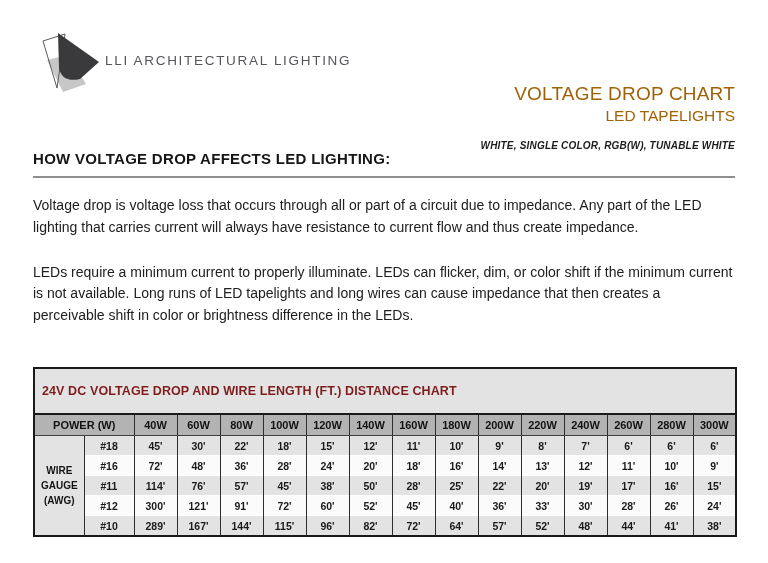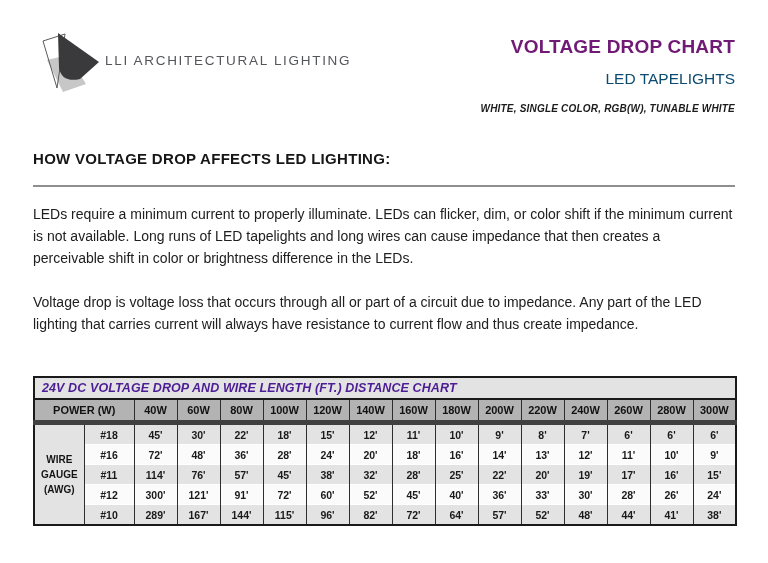--- a/index.html
+++ b/index.html
@@ -21,48 +21,47 @@
     font-family:"Liberation Sans", sans-serif;color:var(--text);
   }
   .page{padding:30px 33px 0 33px;}
 
   
   .header{display:flex;justify-content:space-between;align-items:flex-start;height:78px;}
   .brand{display:flex;align-items:center;gap:0;justify-content:space-between;}
   .brand svg{width:72px;height:66px;display:block;}
   .brand-text{font-size:13.5px;letter-spacing:1.7px;color:var(--brand_text);white-space:nowrap;margin-top:-6px;}
   .titles{text-align:right;padding-top:6px;}
-  .doc-title{font-size:19px;font-weight:bold;color:#701a75;letter-spacing:.2px;line-height:1.15;}
-  .doc-subtitle{font-size:15.5px;color:#0c4a6e;margin-top:12px;line-height:1.2;}
+  .doc-title{font-size:19px;font-weight:normal;color:#a16207;letter-spacing:.2px;line-height:1.15;margin-top:47px;}
+  .doc-subtitle{font-size:15.5px;color:#a16207;margin-top:2px;line-height:1.2;}
   .doc-tagline{font-size:10px;font-weight:bold;font-style:italic;color:#1c1c1c;margin-top:15px;letter-spacing:.2px;}
 
   
   .section-heading{
     margin:42px 0 0 0;font-size:15px;font-weight:bold;color:#161616;
-    letter-spacing:.3px;border-bottom:2px solid var(--rule);padding-bottom:18px;
+    letter-spacing:.3px;border-bottom:2px solid var(--rule);padding-bottom:9px;
   }
   .body-copy p{font-size:14px;line-height:1.56;margin:17px 0 0 0;color:#202020;}
   .body-copy p + p{margin-top:23px;}
 
   
   table{
     border-collapse:collapse;table-layout:fixed;width:702px;margin-top:40px;
     border:2px solid var(--table_border);
   }
   td,th{overflow:hidden;}
   .t-title{
-    background:var(--band_bg);font-weight:bold;font-size:12.5px;color:#4c1d95;
-    text-align:left;padding:3px 7px;border-bottom:2px solid var(--table_border);
+    background:var(--band_bg);font-weight:bold;font-size:12.5px;color:#7f1d1d;
+    text-align:left;padding:15px 7px;border-bottom:2px solid var(--table_border);
     letter-spacing:.1px;
-    font-style:italic;
   }
   .t-head{
     background:var(--header_bg);font-weight:bold;font-size:11px;color:#121212;
     text-align:center;padding:4px 1px;border-left:1px solid var(--grid_line);
-    border-bottom:5px solid #404040;
+    border-bottom:1px solid #404040;
   }
   .gauge-label{
     background:var(--band_bg);font-weight:bold;font-size:10px;color:#141414;
     text-align:center;line-height:1.5;border-right:1px solid var(--grid_line);
     padding:0 1px;
   }
   .gauge-cell,.value-cell{
     font-size:10.5px;font-weight:bold;color:#1a1a1a;text-align:center;
     padding:3.5px 1px;border-left:1px solid var(--grid_line);border-top:1px solid #ffffff;
   }
@@ -85,22 +84,22 @@
     </div>
     <div class="titles">
       <div class="doc-title">VOLTAGE DROP CHART</div>
       <div class="doc-subtitle">LED TAPELIGHTS</div>
       <div class="doc-tagline">WHITE, SINGLE COLOR, RGB(W), TUNABLE WHITE</div>
     </div>
   </header>
 
   <section class="body-copy">
     <h2 class="section-heading">HOW VOLTAGE DROP AFFECTS LED LIGHTING:</h2>
+    <p>Voltage drop is voltage loss that occurs through all or part of a circuit due to impedance. Any part of the LED lighting that carries current will always have resistance to current flow and thus create impedance.</p>
     <p>LEDs require a minimum current to properly illuminate. LEDs can flicker, dim, or color shift if the minimum current is not available. Long runs of LED tapelights and long wires can cause impedance that then creates a perceivable shift in color or brightness difference in the LEDs.</p>
-    <p>Voltage drop is voltage loss that occurs through all or part of a circuit due to impedance. Any part of the LED lighting that carries current will always have resistance to current flow and thus create impedance.</p>
   </section>
 
   <table>
     <colgroup>
       <col style="width:50px">
         <col style="width:50px">
       <col span="14" style="width:43px">
     </colgroup>
     <thead>
       <tr>
@@ -160,21 +159,21 @@
           <td class="value-cell">10'</td>
           <td class="value-cell">9'</td>
         </tr>
         <tr class="row-odd">
           <td class="gauge-cell">#11</td>
           <td class="value-cell">114'</td>
           <td class="value-cell">76'</td>
           <td class="value-cell">57'</td>
           <td class="value-cell">45'</td>
           <td class="value-cell">38'</td>
-          <td class="value-cell">32'</td>
+          <td class="value-cell">50'</td>
           <td class="value-cell">28'</td>
           <td class="value-cell">25'</td>
           <td class="value-cell">22'</td>
           <td class="value-cell">20'</td>
           <td class="value-cell">19'</td>
           <td class="value-cell">17'</td>
           <td class="value-cell">16'</td>
           <td class="value-cell">15'</td>
         </tr>
         <tr class="row-even">

